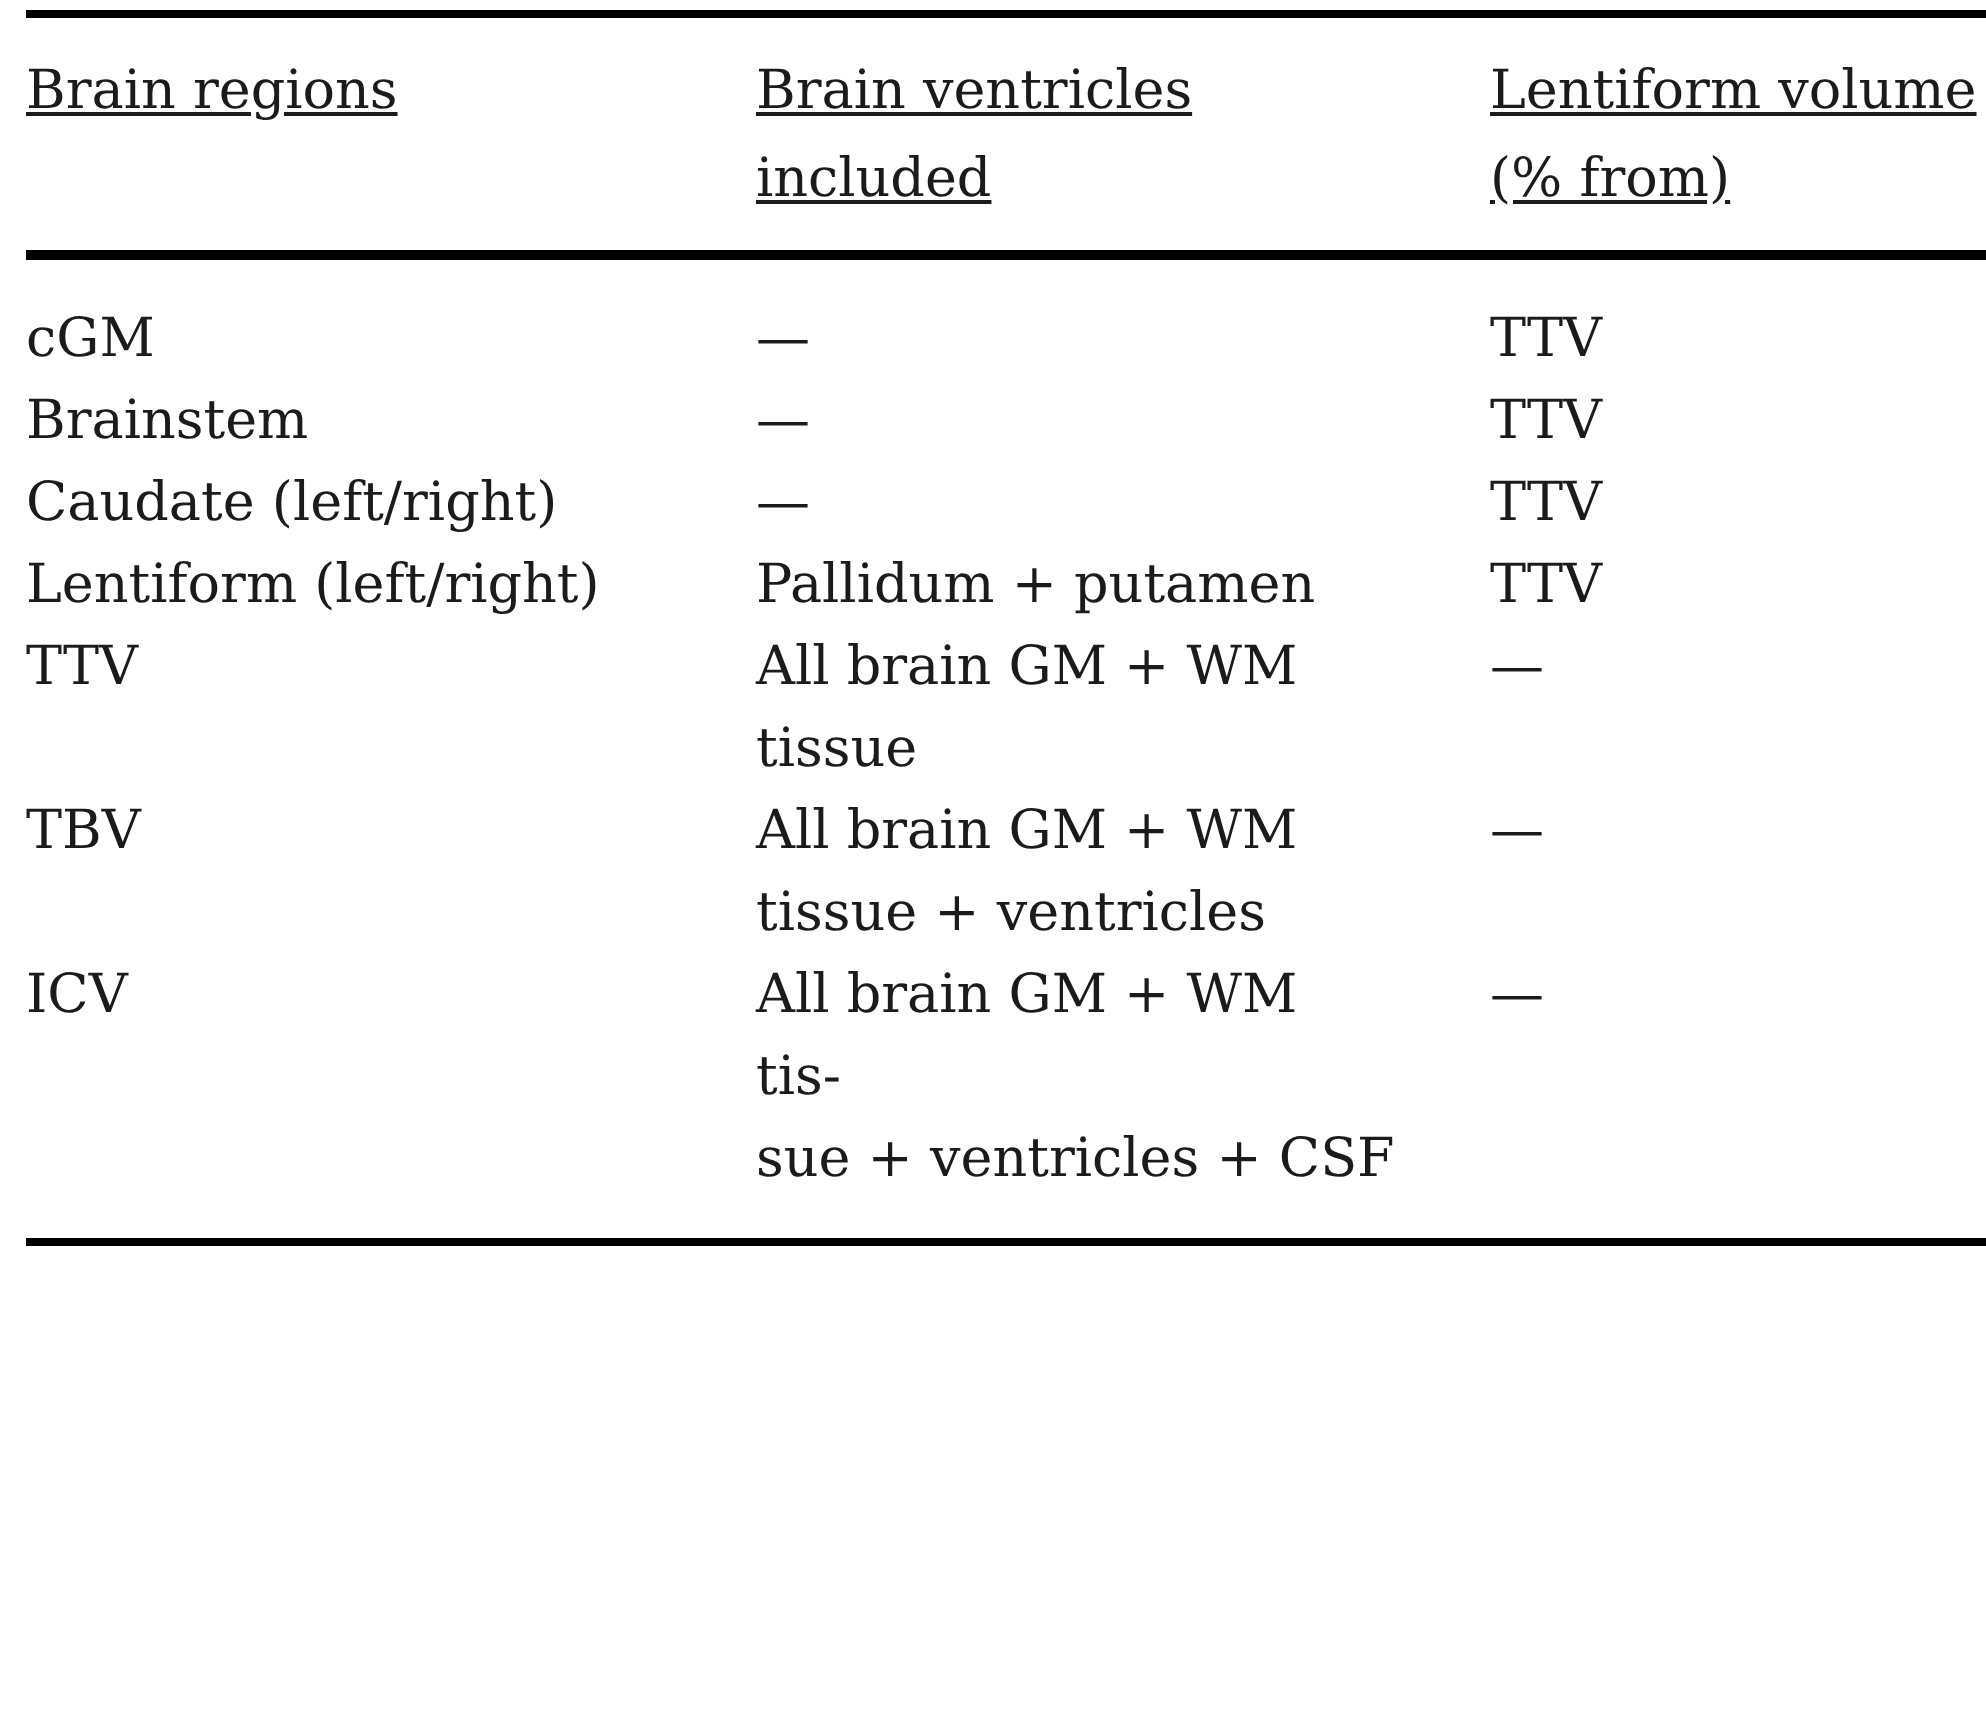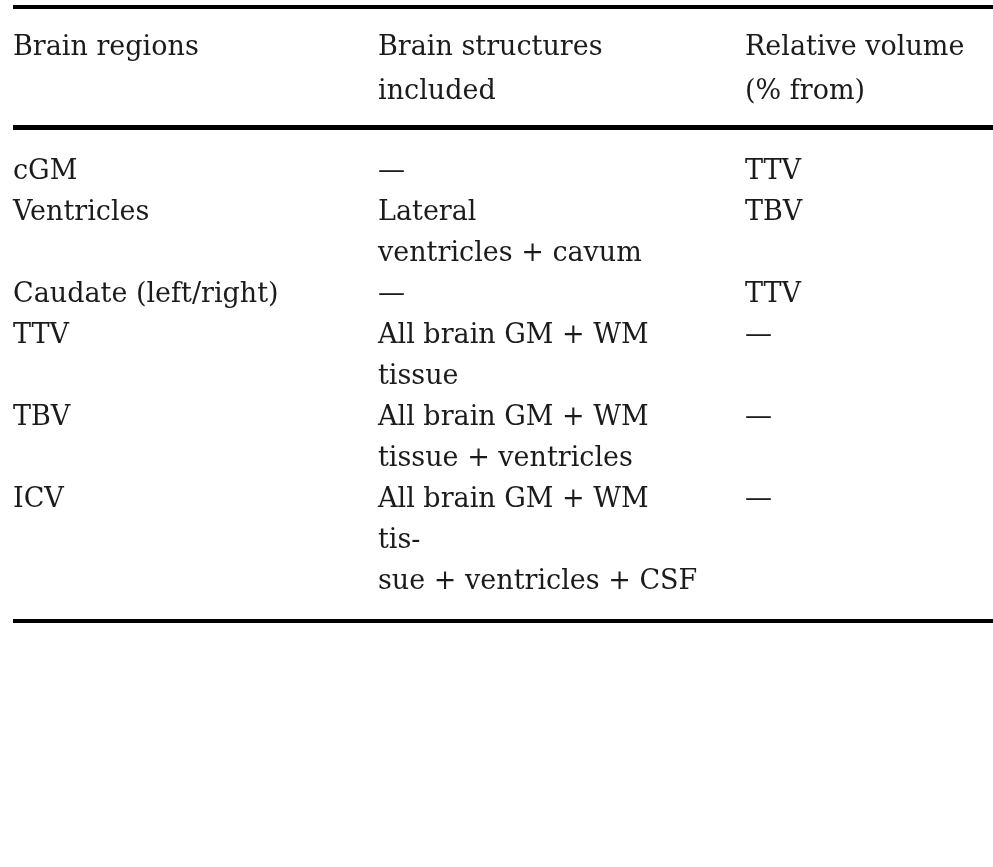--- a/index.html
+++ b/index.html
@@ -29,20 +29,21 @@
   col.c2 { width: 367px; }
   col.c3 { width: auto; }
   th {
     font-weight: normal;
     text-align: left;
     vertical-align: top;
     padding: 15px 0 13px 0;
     border-bottom: 5px solid #000000;
     white-space: pre-line;
     line-height: 44px;
+    text-decoration: underline;
   }
   td {
     vertical-align: top;
     padding: 0;
     white-space: pre-line;
   }
   tbody tr:first-child td { padding-top: 19px; }
   tbody tr:last-child td { padding-bottom: 19px; }
 </style>
 </head>
@@ -51,41 +52,45 @@
 <div class="page">
   <table class="paper-table">
     <colgroup>
       <col class="c1">
       <col class="c2">
       <col class="c3">
     </colgroup>
     <thead>
       <tr>
         <th>Brain regions</th>
-        <th>Brain structures
+        <th>Brain ventricles
 included</th>
-        <th>Relative volume
+        <th>Lentiform volume
 (% from)</th>
       </tr>
     </thead>
     <tbody>
       <tr>
         <td>cGM</td>
         <td>—</td>
         <td>TTV</td>
       </tr>
       <tr>
-        <td>Ventricles</td>
-        <td>Lateral
-ventricles + cavum</td>
-        <td>TBV</td>
+        <td>Brainstem</td>
+        <td>—</td>
+        <td>TTV</td>
       </tr>
       <tr>
         <td>Caudate (left/right)</td>
         <td>—</td>
+        <td>TTV</td>
+      </tr>
+      <tr>
+        <td>Lentiform (left/right)</td>
+        <td>Pallidum + putamen</td>
         <td>TTV</td>
       </tr>
       <tr>
         <td>TTV</td>
         <td>All brain GM + WM
 tissue</td>
         <td>—</td>
       </tr>
       <tr>
         <td>TBV</td>

